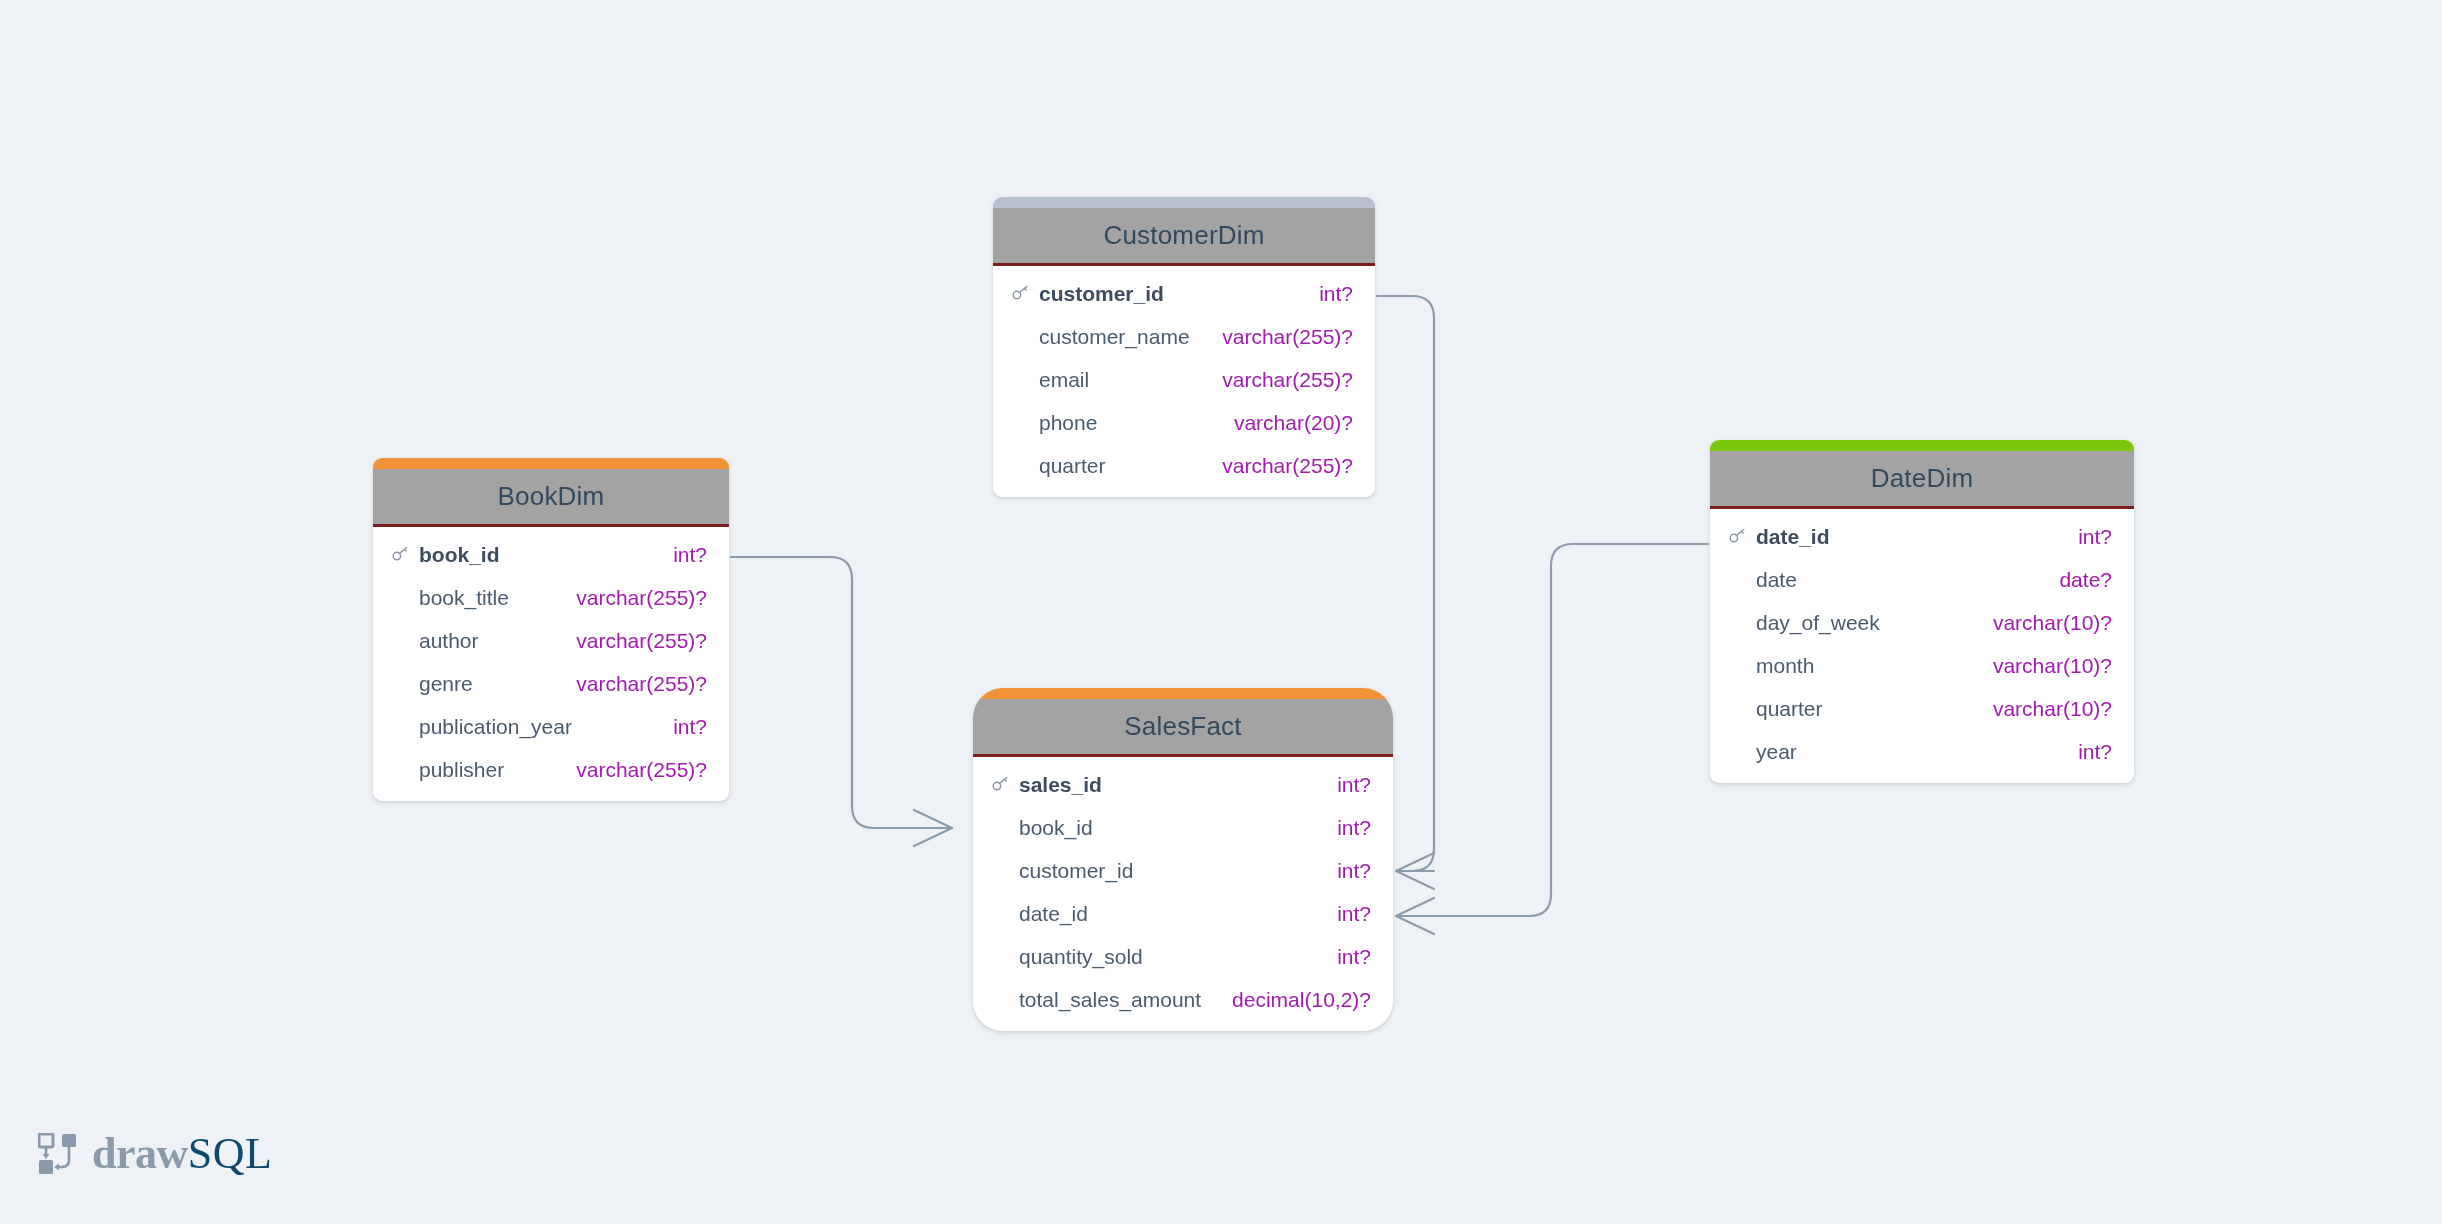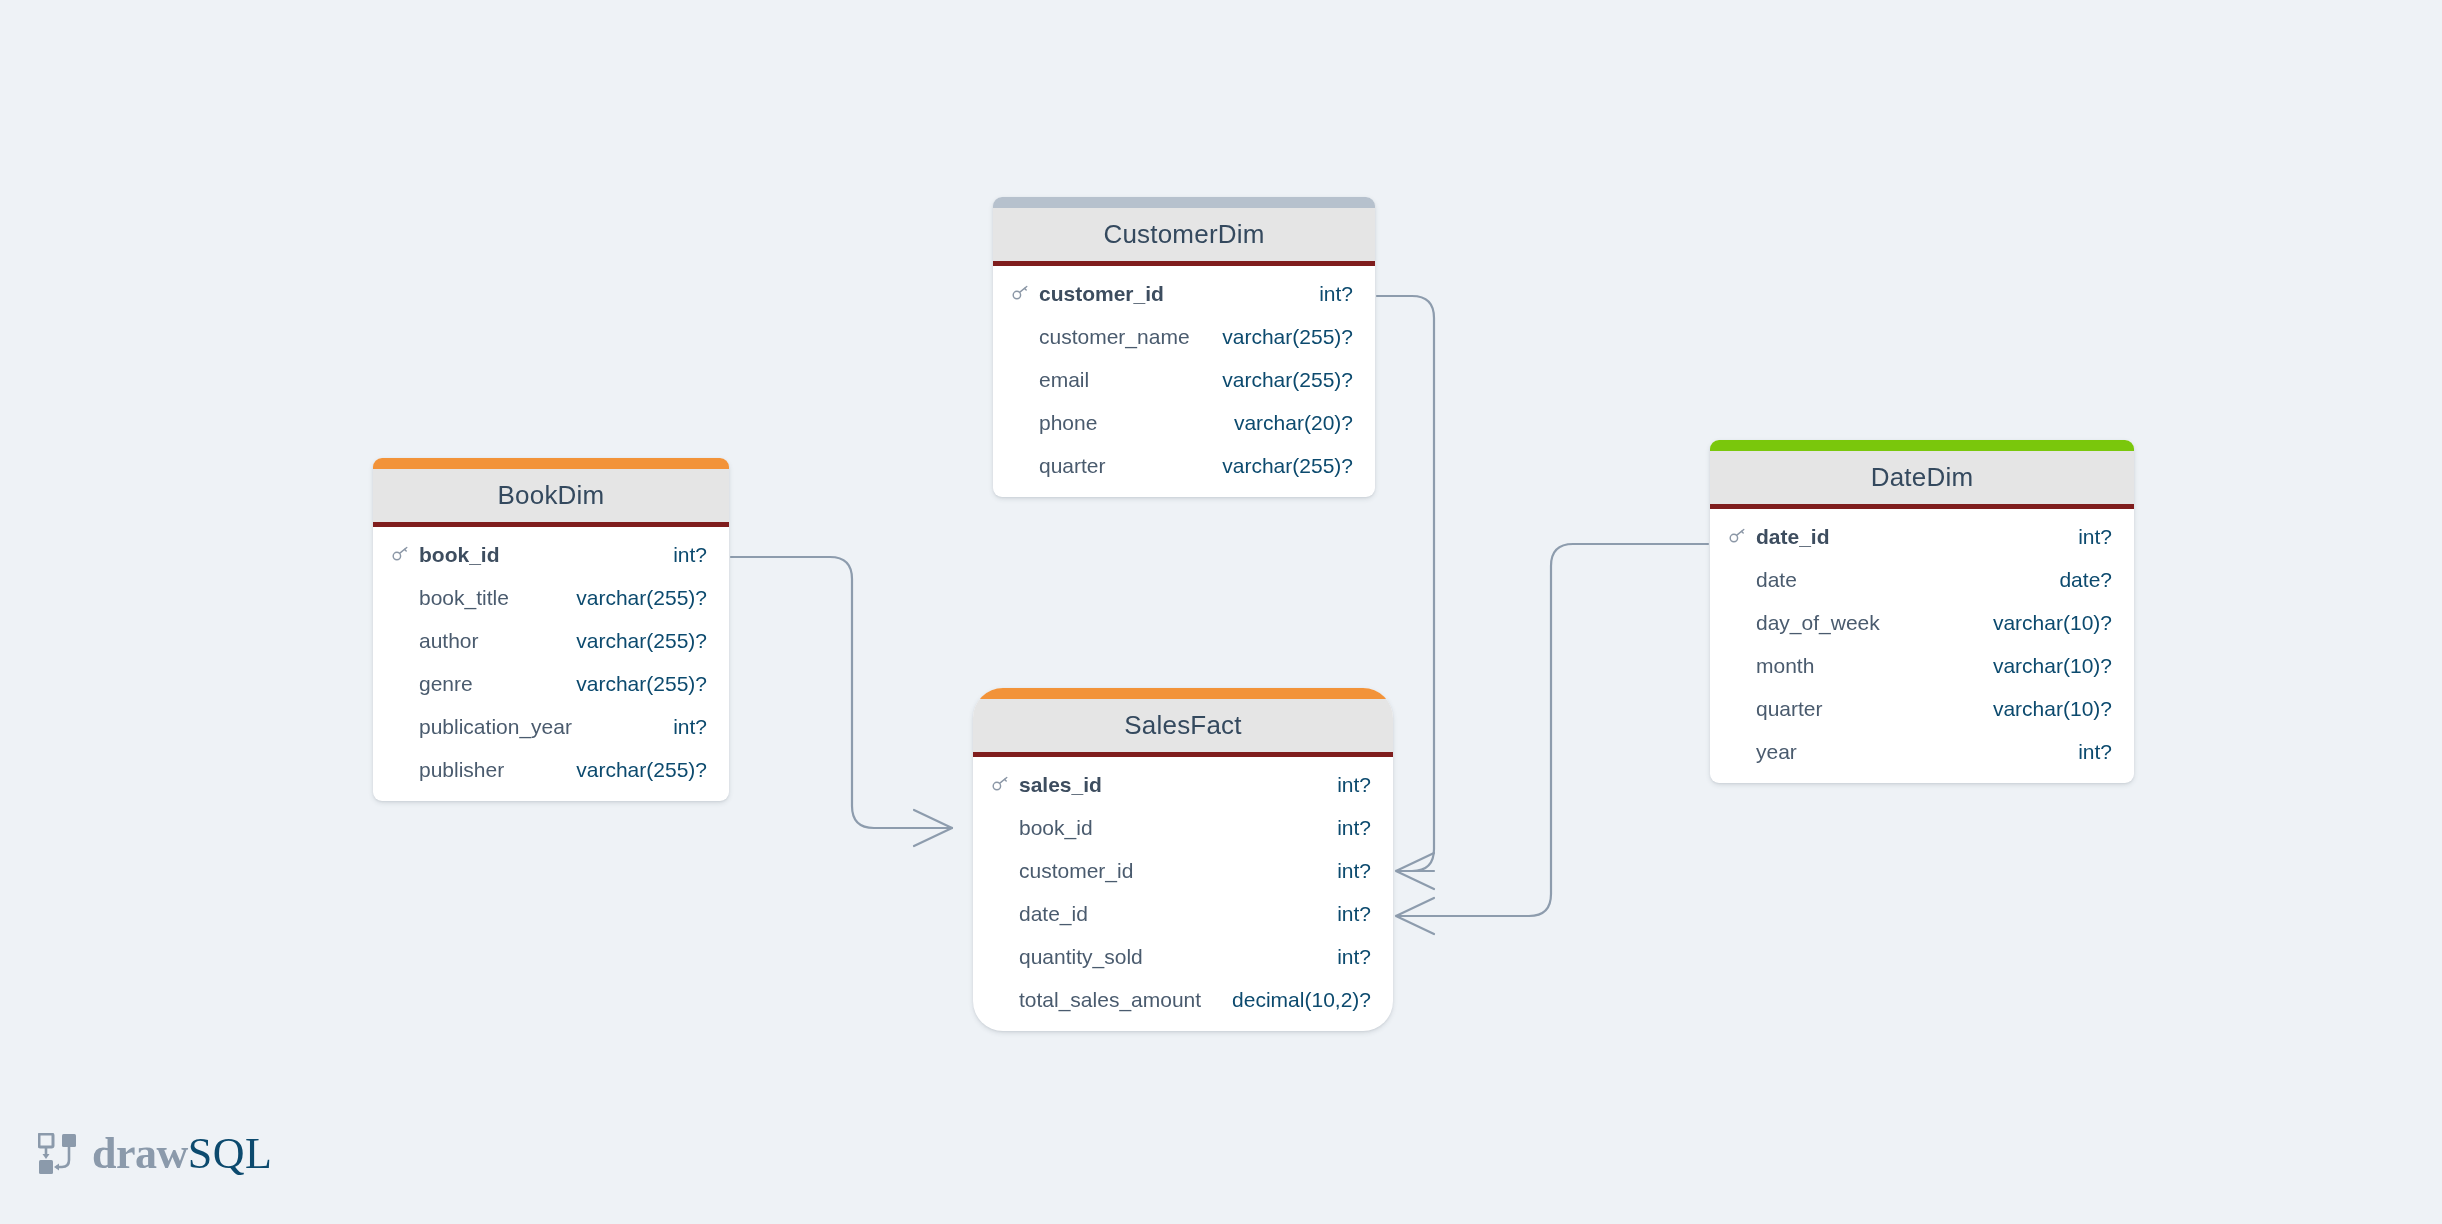--- a/index.html
+++ b/index.html
@@ -24,22 +24,22 @@
   .tbl {
     position:absolute;
     background:#ffffff;
     border-radius:9px;
     box-shadow:0 2px 5px rgba(45,62,80,.13), 0 1px 2px rgba(45,62,80,.08);
     overflow:hidden;
   }
   .accent { height:11px; width:100%; }
   .tbl-name {
     height:58px;
-    background:#e5e5e5;
-    border-bottom:5px solid #7f1d1d;
+    background:#a3a3a3;
+    border-bottom:3px solid #7f1d1d;
     display:flex; align-items:center; justify-content:center;
     font-size:26px;
     color:#34495e;
     letter-spacing:.2px;
   }
   .cols { padding:6px 0 10px 0; }
   .col {
     height:43px;
     display:flex; align-items:center;
     padding:0 22px 0 18px;
@@ -52,21 +52,21 @@
   }
   .col-name {
     font-size:21px;
     color:#4a5b6e;
     white-space:nowrap;
   }
   .col.pk .col-name { font-weight:bold; color:#3d4d5f; }
   .col-type {
     margin-left:auto;
     font-size:21px;
-    color:#0c4a6e;
+    color:#a21caf;
     white-space:nowrap;
     padding-left:10px;
   }
   .keyicon { display:block; }
 
   
   #logo {
     position:absolute;
     left:38px; top:1128px;
     display:flex; align-items:center; gap:14px;

